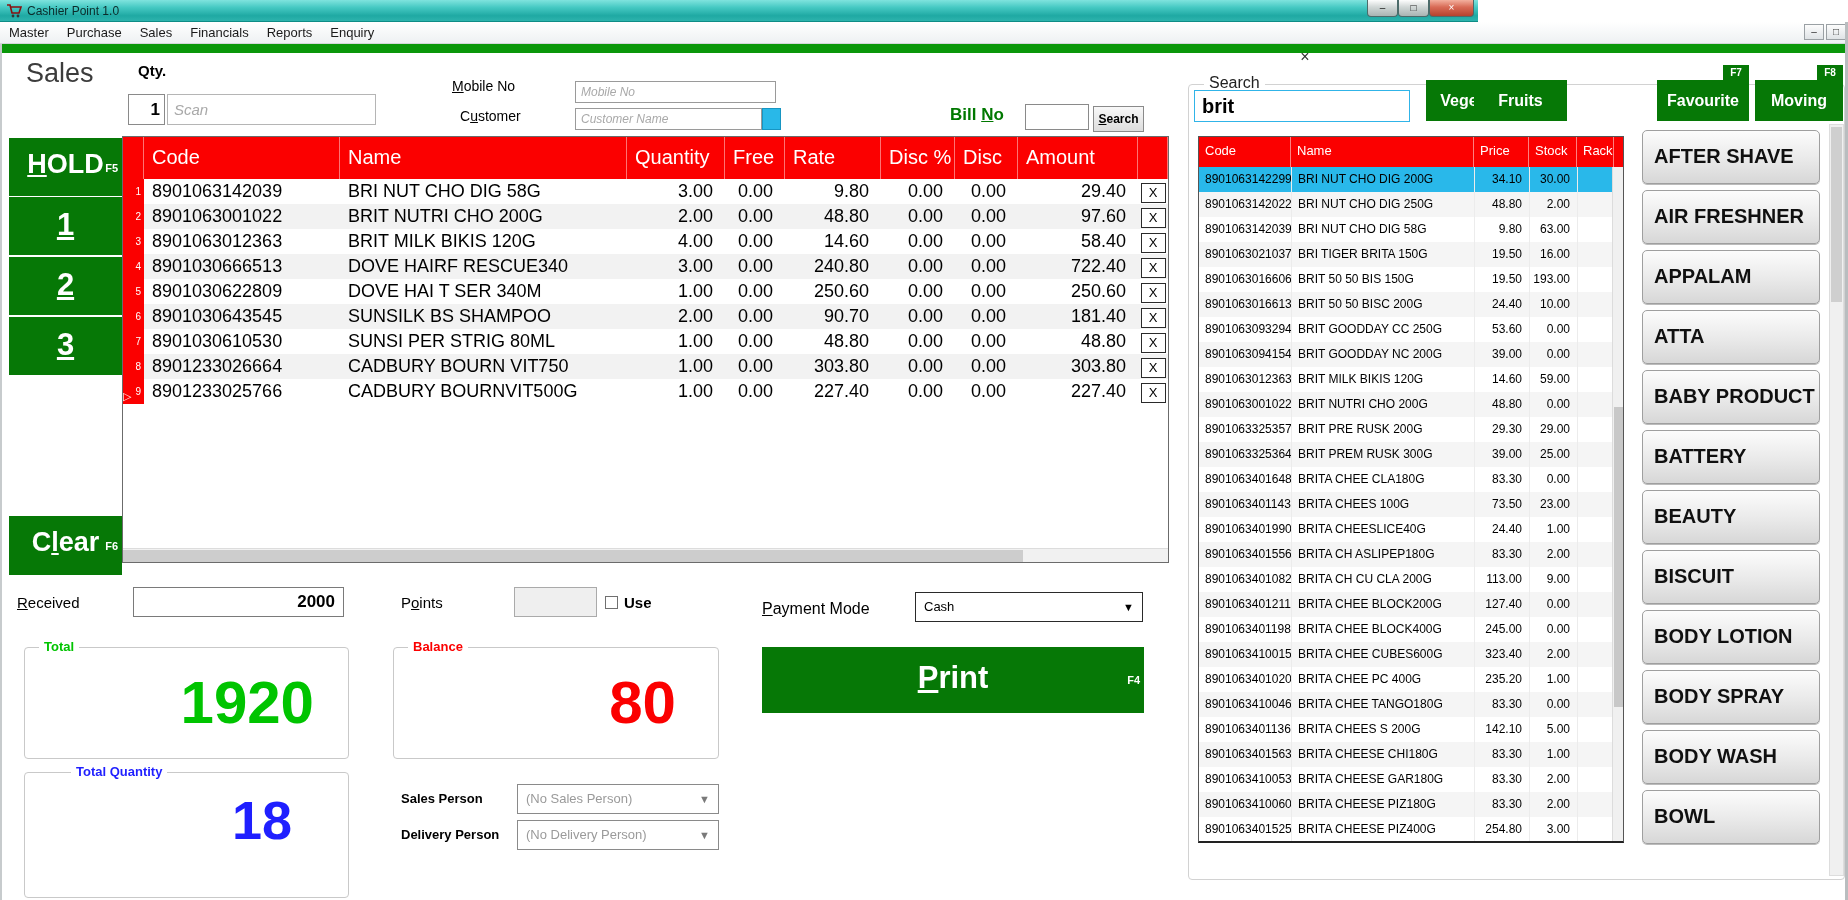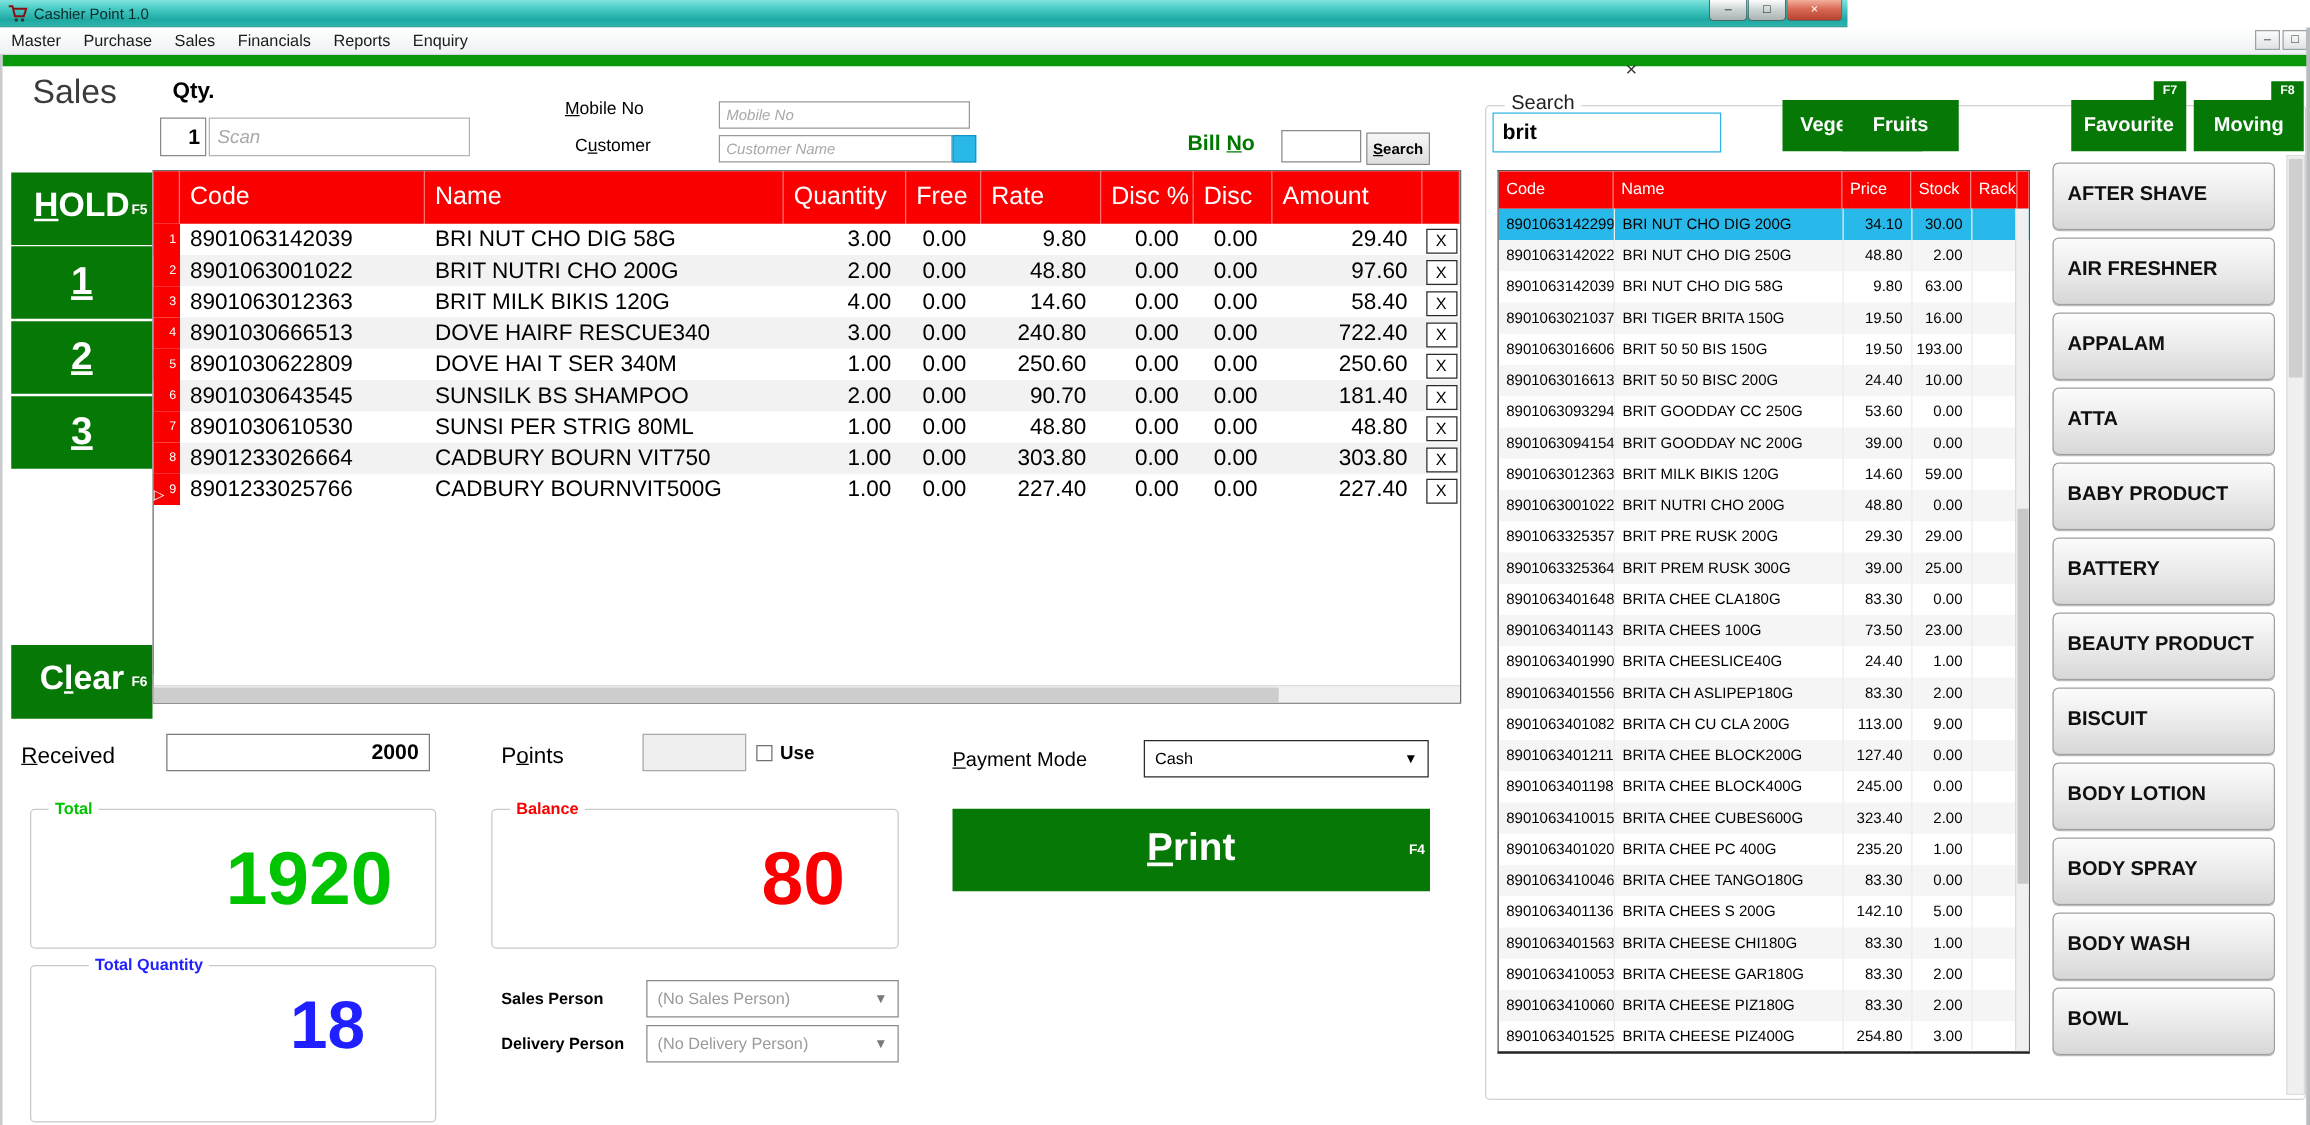--- a/index.html
+++ b/index.html
@@ -23,21 +23,21 @@
     background:linear-gradient(180deg,#ffffff,#eef1f3); border-bottom:1px solid #d4d7da; }
   .menu-item { display:inline-block; padding:3px 9px; font-size:13px; color:#1a1a1a; }
   .mdibtns { position:absolute; right:2px; top:2px; display:flex; gap:2px; }
   .mdibtn { width:20px; height:16px; border:1px solid #9aa0a4; background:linear-gradient(#fcfcfc,#dfe3e6);
     font-size:10px; text-align:center; line-height:13px; color:#333; }
 
   .greenbar { position:absolute; left:2px; top:44px; width:1844px; height:9px; background:#0a970a; }
 
   
   .sales-title { position:absolute; left:26px; top:58px; font-size:27px; font-weight:300; color:#3c3c3c; }
-  .lbl { position:absolute; font-size:18px; color:#000; }
+  .lbl { position:absolute; font-size:15px; color:#000; }
   .key-u { text-decoration:underline; }
   .qty-label { left:138px; top:62px; font-weight:bold; }
   input, .inputbox { font-family:"Liberation Sans", sans-serif; }
   .qty-input { position:absolute; left:128px; top:94px; width:37px; height:31px; border:1px solid #8a8a8a;
     font-size:17px; font-weight:bold; text-align:right; padding-right:4px; }
   .scan-input { position:absolute; left:167px; top:94px; width:209px; height:31px; border:1px solid #b5b5b5;
     font-size:15px; padding-left:6px; }
   .scan-input::placeholder, .mini-input::placeholder { color:#a9a9a9; font-style:italic; }
   .mobile-label { left:452px; top:78px; font-size:14px; }
   .customer-label { left:460px; top:108px; font-size:14px; }
@@ -109,22 +109,22 @@
   .payment-label { left:762px; top:600px; font-size:16px; }
   .dd-payment { left:915px; top:592px; width:228px; height:30px; color:#000; border:1px solid #2a2a2a; }
   .dd-payment .arrow { color:#000; }
   .print-btn { left:762px; top:647px; width:382px; height:66px; font-size:31px; font-weight:bold; line-height:62px; }
 
   
   .panel-close { position:absolute; left:1296px; top:48px; width:18px; height:18px; font-size:16px; color:#333;
     text-align:center; line-height:18px; }
   .search-group { position:absolute; left:1188px; top:84px; width:657px; height:796px; border:1px solid #d2d2d2; border-radius:4px; }
   .search-group-label { position:absolute; left:1204px; top:74px; background:#fff; padding:0 5px; font-size:16px; color:#222; }
-  .search-input { position:absolute; left:1194px; top:90px; width:183px; height:32px; border:1px solid #30b4e8;
-    font-size:17px; font-weight:bold; padding-left:7px; }
+  .search-input { position:absolute; left:1194px; top:90px; width:216px; height:32px; border:1px solid #30b4e8;
+    font-size:20px; font-weight:bold; padding-left:7px; }
   .quick-btn { height:41px; top:80px; font-size:16px; font-weight:bold; line-height:41px; }
   .qb-veg { left:1426px; width:112px; }
   .qb-fruit { left:1474px; width:93px; }
   .qb-fav { left:1657px; width:92px; }
   .qb-mov { left:1755px; width:88px; }
   .fbadge { position:absolute; right:0; top:-15px; width:26px; height:15px; background:#067806; color:#fff;
     font-size:10px; font-weight:bold; line-height:15px; text-align:center; }
 
   
   .products { position:absolute; left:1198px; top:136px; width:426px; height:707px; border:1px solid #555;
@@ -136,21 +136,21 @@
   .p-row.selected { background:#29b8ea; }
   .p-code { padding-left:6px; white-space:nowrap; }
   .p-name { padding-left:6px; white-space:nowrap; overflow:hidden; border-left:1px solid #ececec; }
   .p-price, .p-stock { text-align:right; padding-right:7px; border-left:1px solid #ececec; }
   .p-rack { border-left:1px solid #ececec; }
   .vscroll { position:absolute; right:0; top:30px; bottom:0; width:11px; background:#f0f0f0; border-left:1px solid #dcdcdc; }
   .vscroll .thumb { position:absolute; left:1px; top:240px; width:9px; height:300px; background:#c8c8c8; }
 
   
   .cat-btn { position:absolute; left:1642px; width:178px; height:54px; border:1px solid #9f9f9f; border-radius:5px;
-    background:linear-gradient(180deg,#fcfcfc,#e9e9e9 55%,#d7d7d7); font-size:16px; font-weight:bold; color:#101010;
+    background:linear-gradient(180deg,#fcfcfc,#e9e9e9 55%,#d7d7d7); font-size:20px; font-weight:bold; color:#101010;
     line-height:50px; padding-left:11px; box-shadow:0 1px 0 #bbb; }
   .cat-scroll { position:absolute; left:1829px; top:124px; width:15px; height:752px; background:#f0f0f0; border:1px solid #ddd; }
   .cat-scroll .thumb { position:absolute; left:1px; top:2px; width:11px; height:175px; background:#cfcfcf; }
 
   .frame-right { position:absolute; right:0; top:22px; width:3px; bottom:0; background:#b9bdbf; }
   .frame-left { position:absolute; left:0; top:44px; width:2px; bottom:0; background:#c7cbcd; }
 </style>
 </head>
 <body>
 

